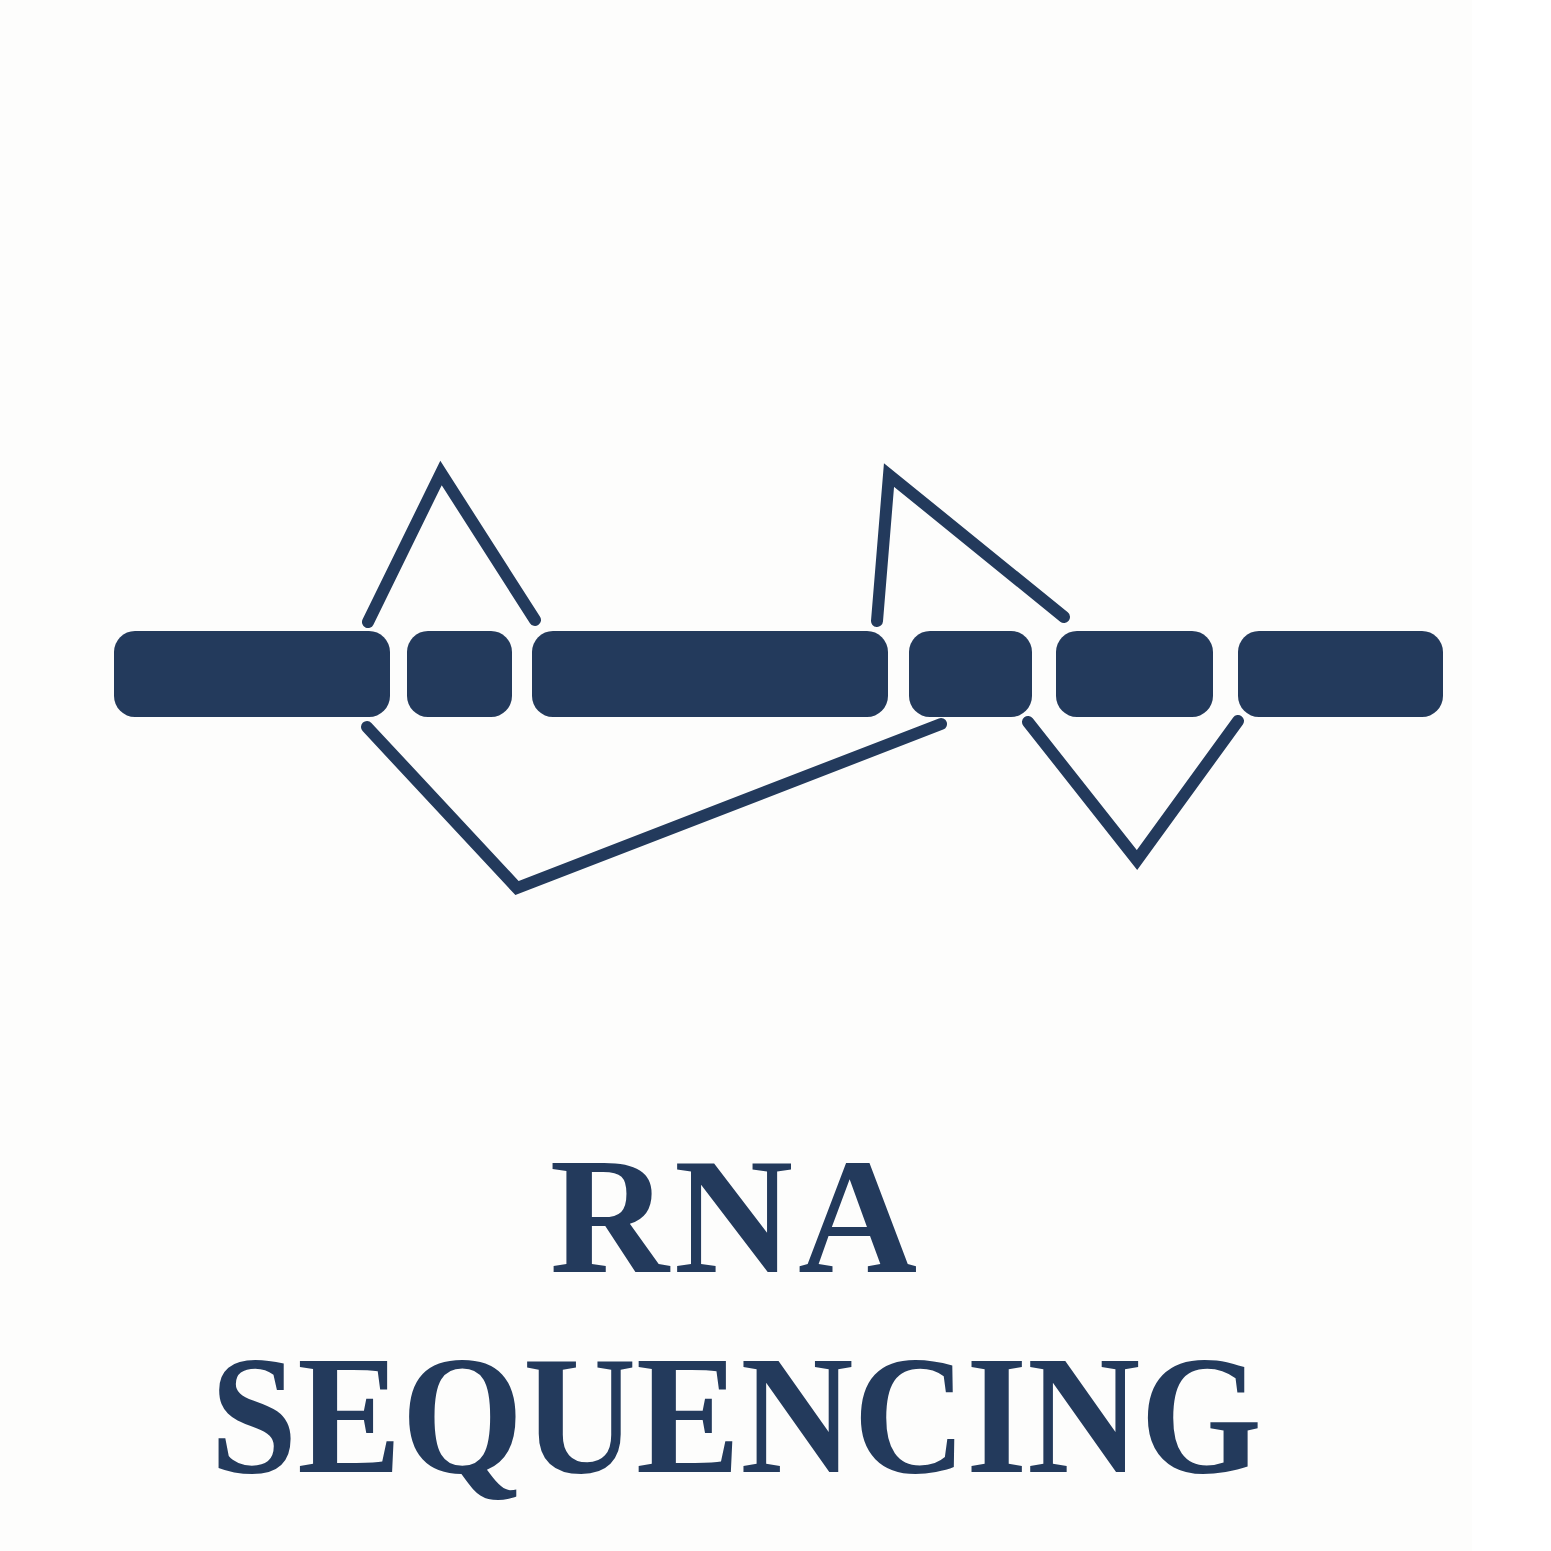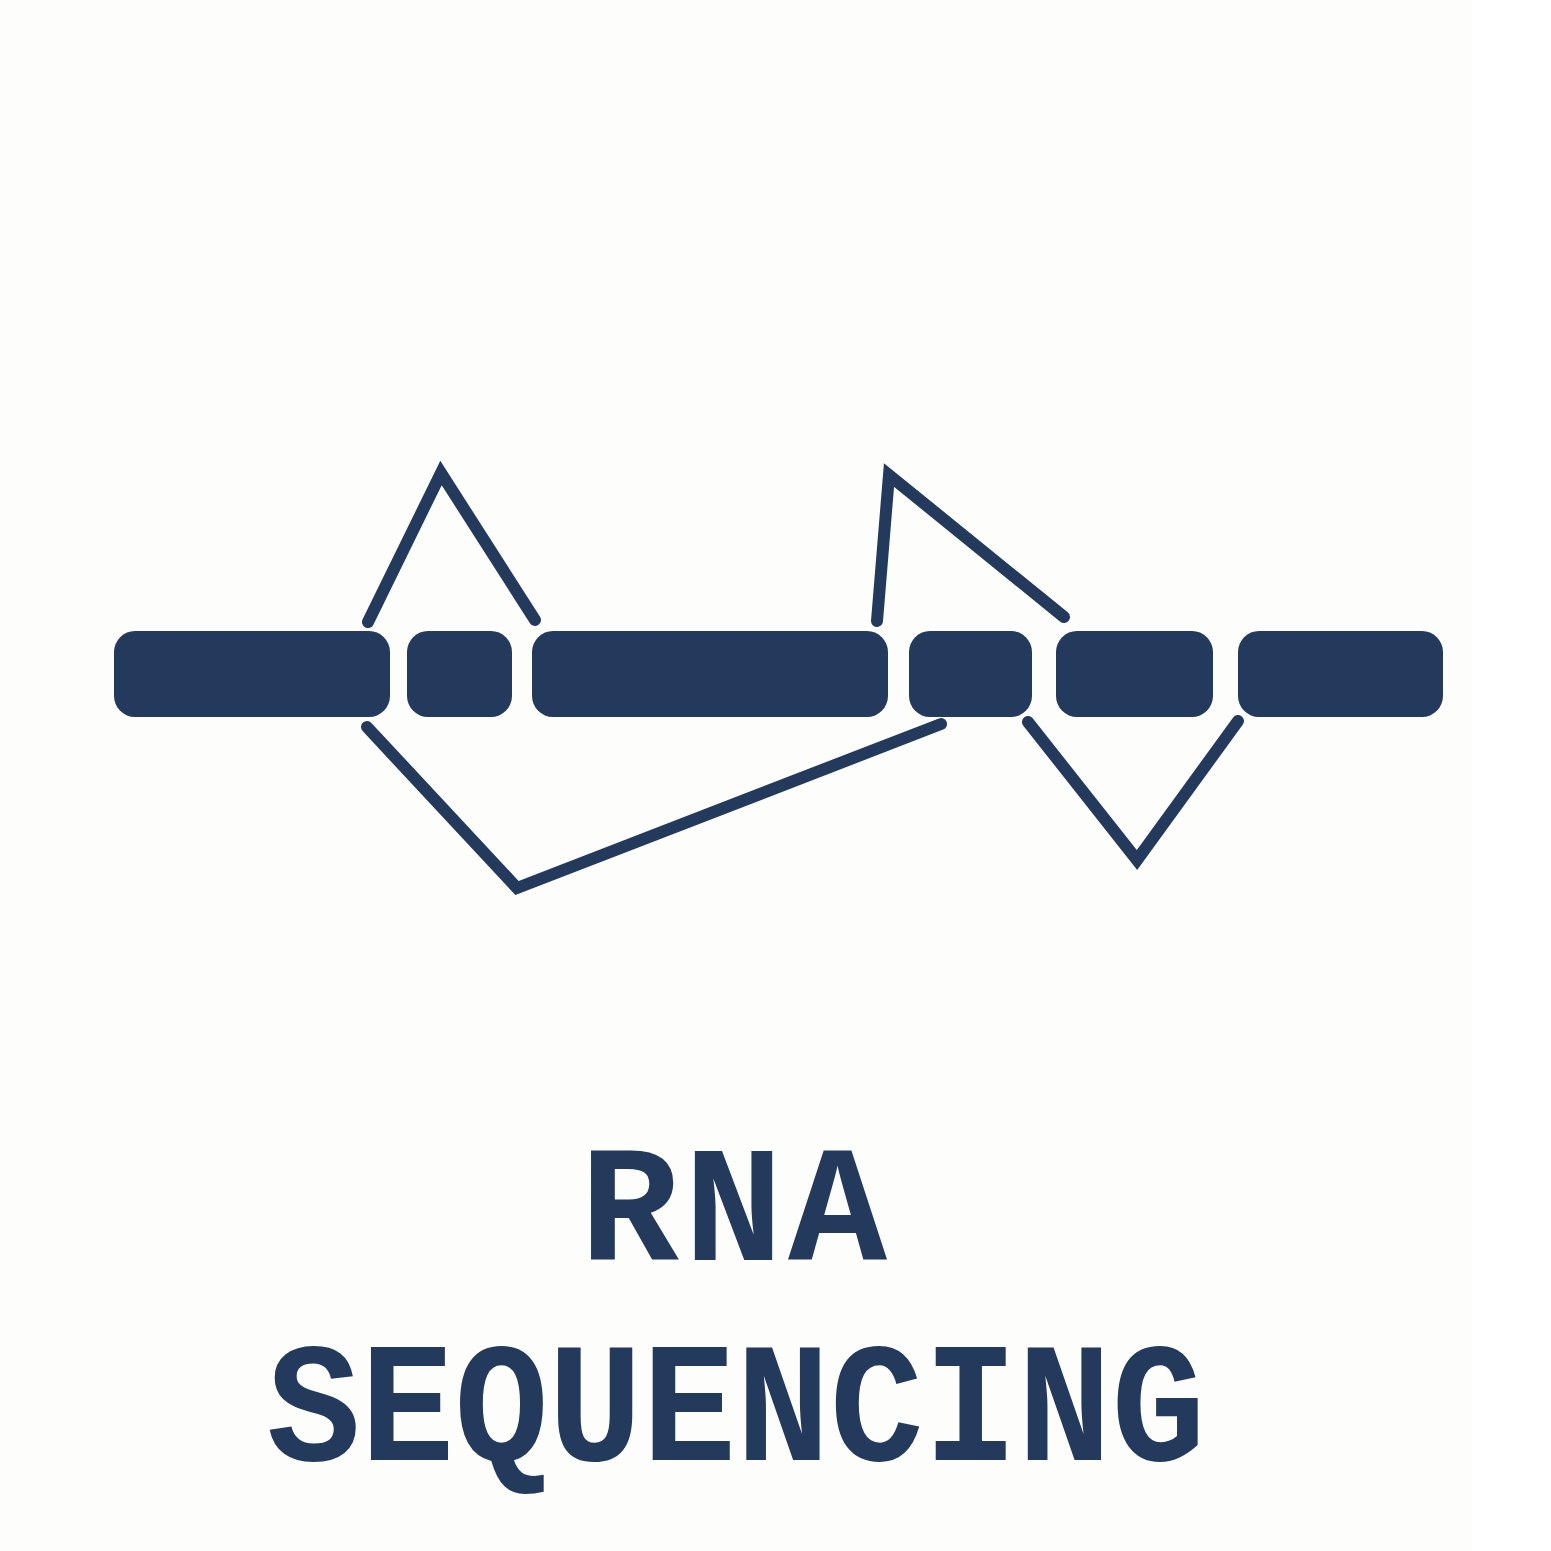--- a/index.html
+++ b/index.html
@@ -6,21 +6,21 @@
     --navy: #233A5C;
     --background: #FDFDFC;
   }
   * { margin: 0; padding: 0; box-sizing: border-box; }
   html, body { width: 1551px; height: 1551px; overflow: hidden; }
   .stage {
     position: relative;
     width: 1472px;
     height: 1551px;
     background: var(--background);
-    font-family: Liberation Mono, monospace;
+    font-family: Liberation Serif, serif;
   }
   figure { position: absolute; inset: 0; }
   .icon-host, .icon-host svg {
     position: absolute;
     left: 0; top: 0;
     width: 1551px; height: 1551px;
   }
   .caption-line {
     position: absolute;
     left: 0;

